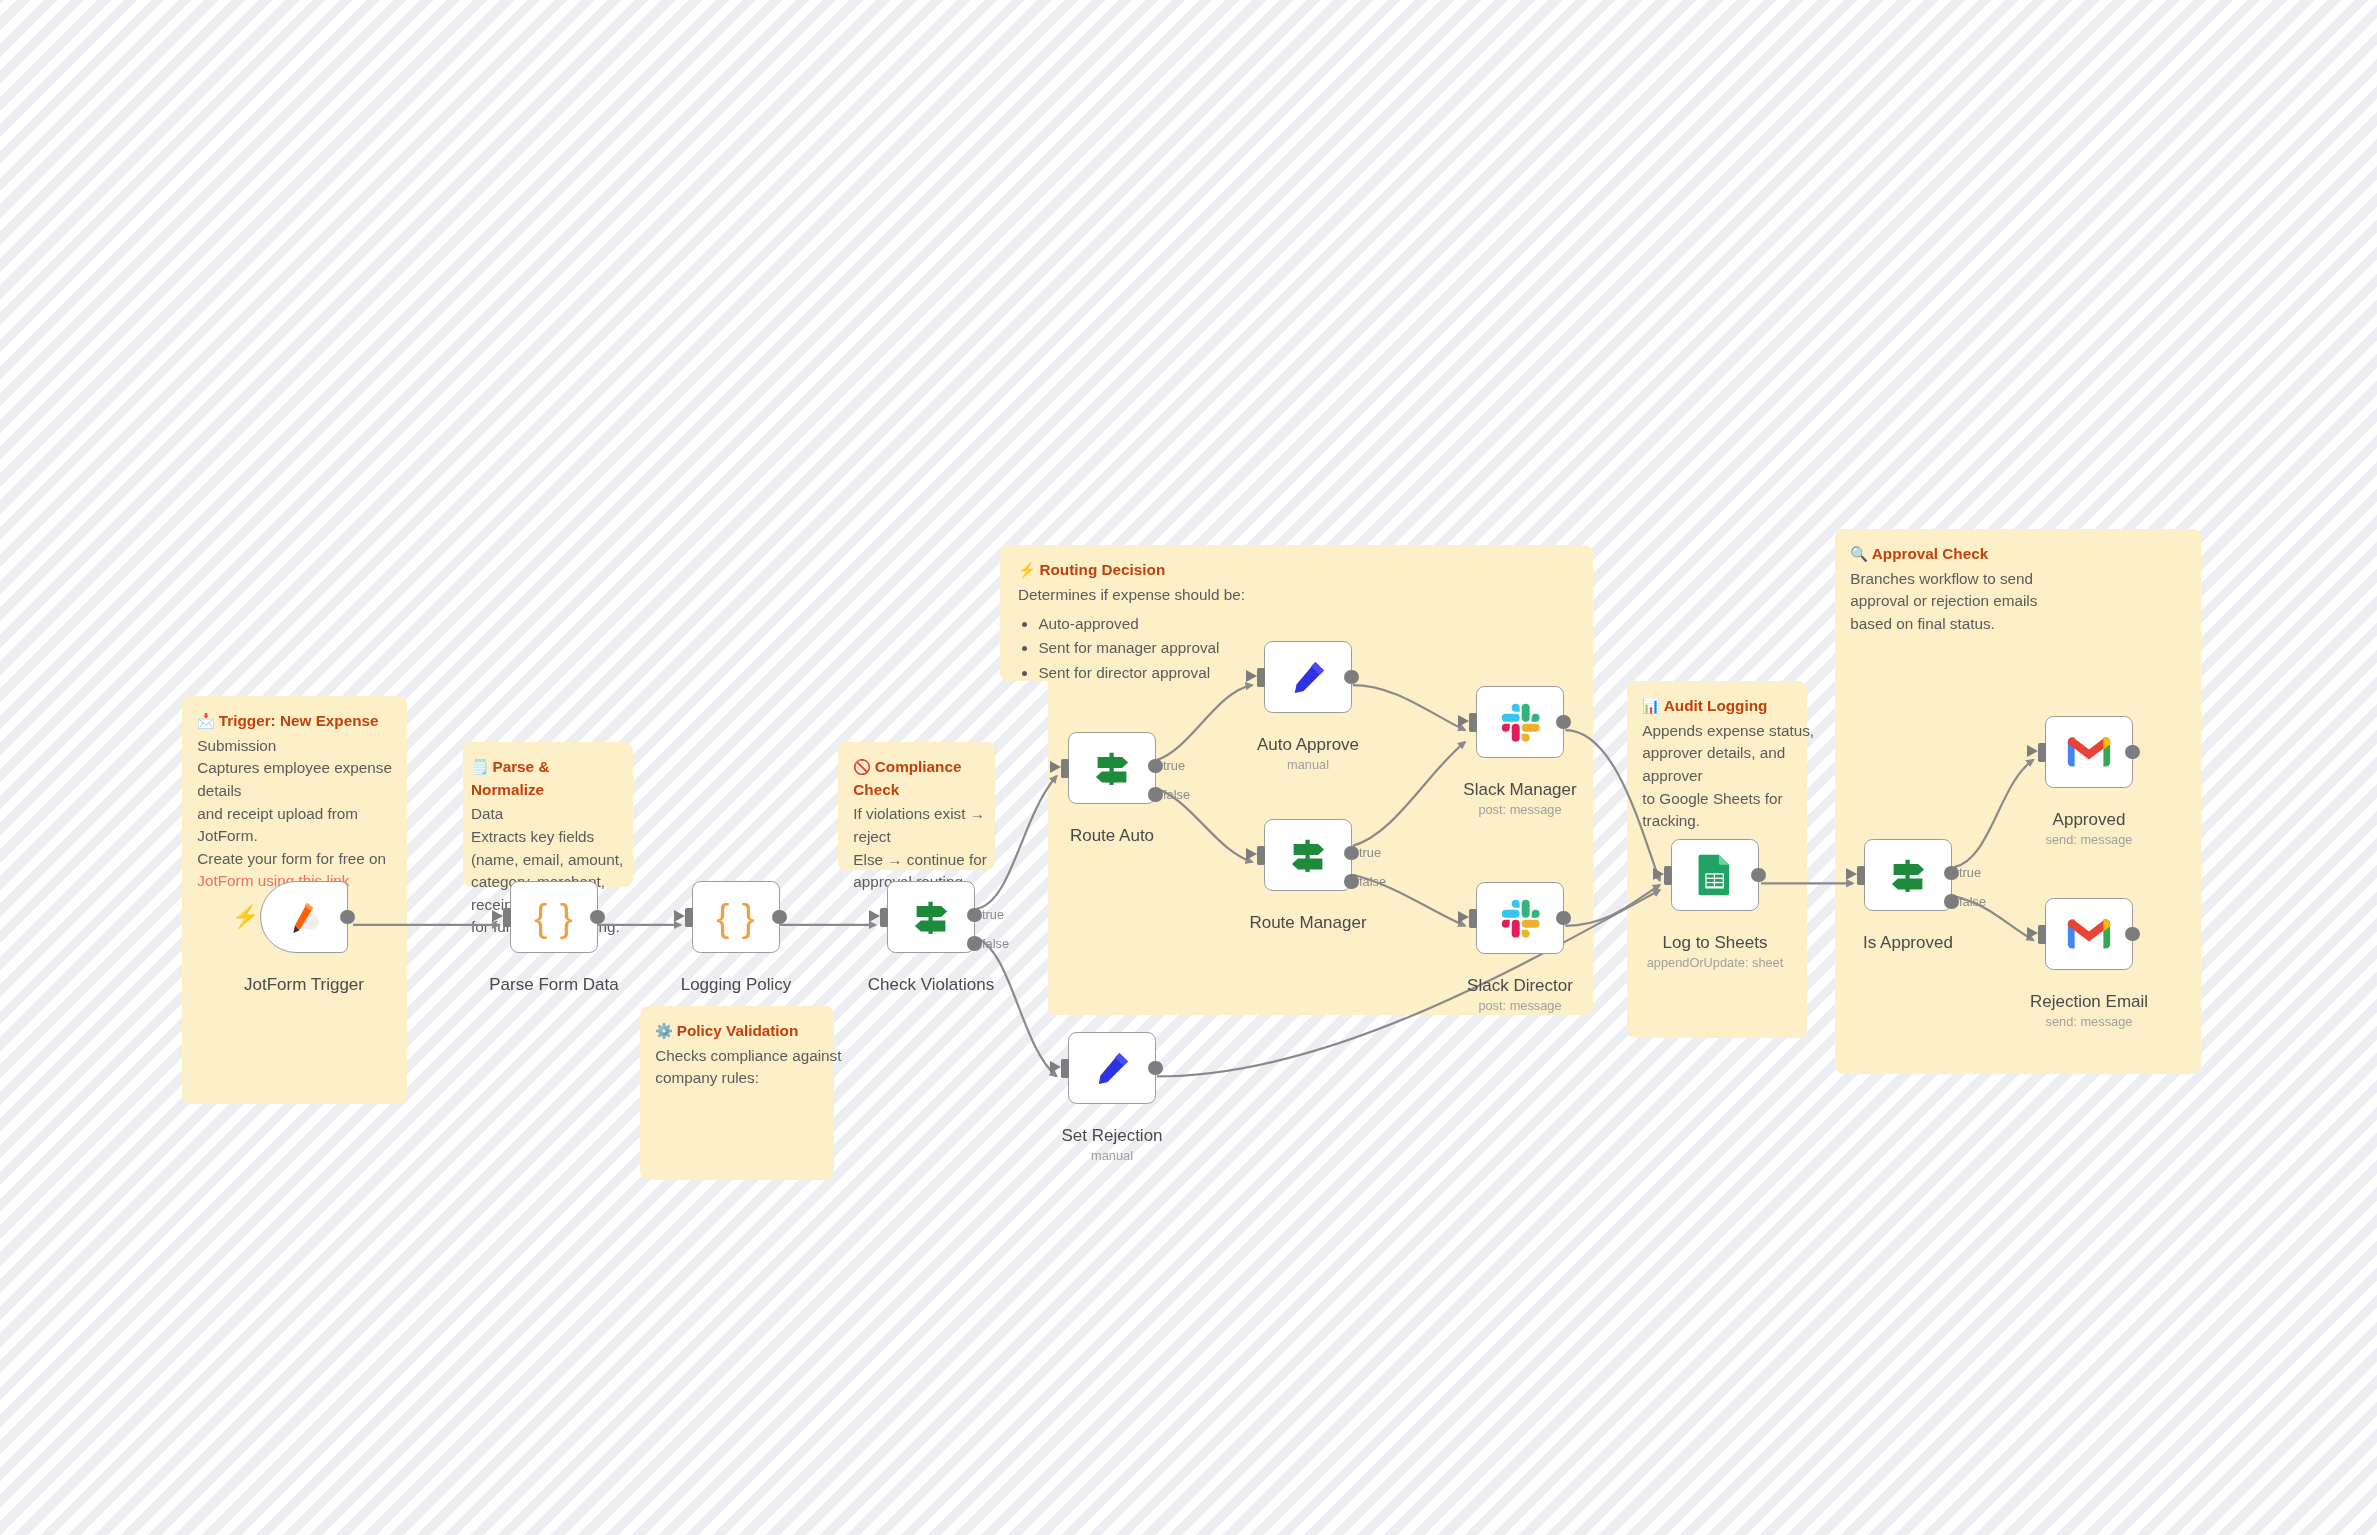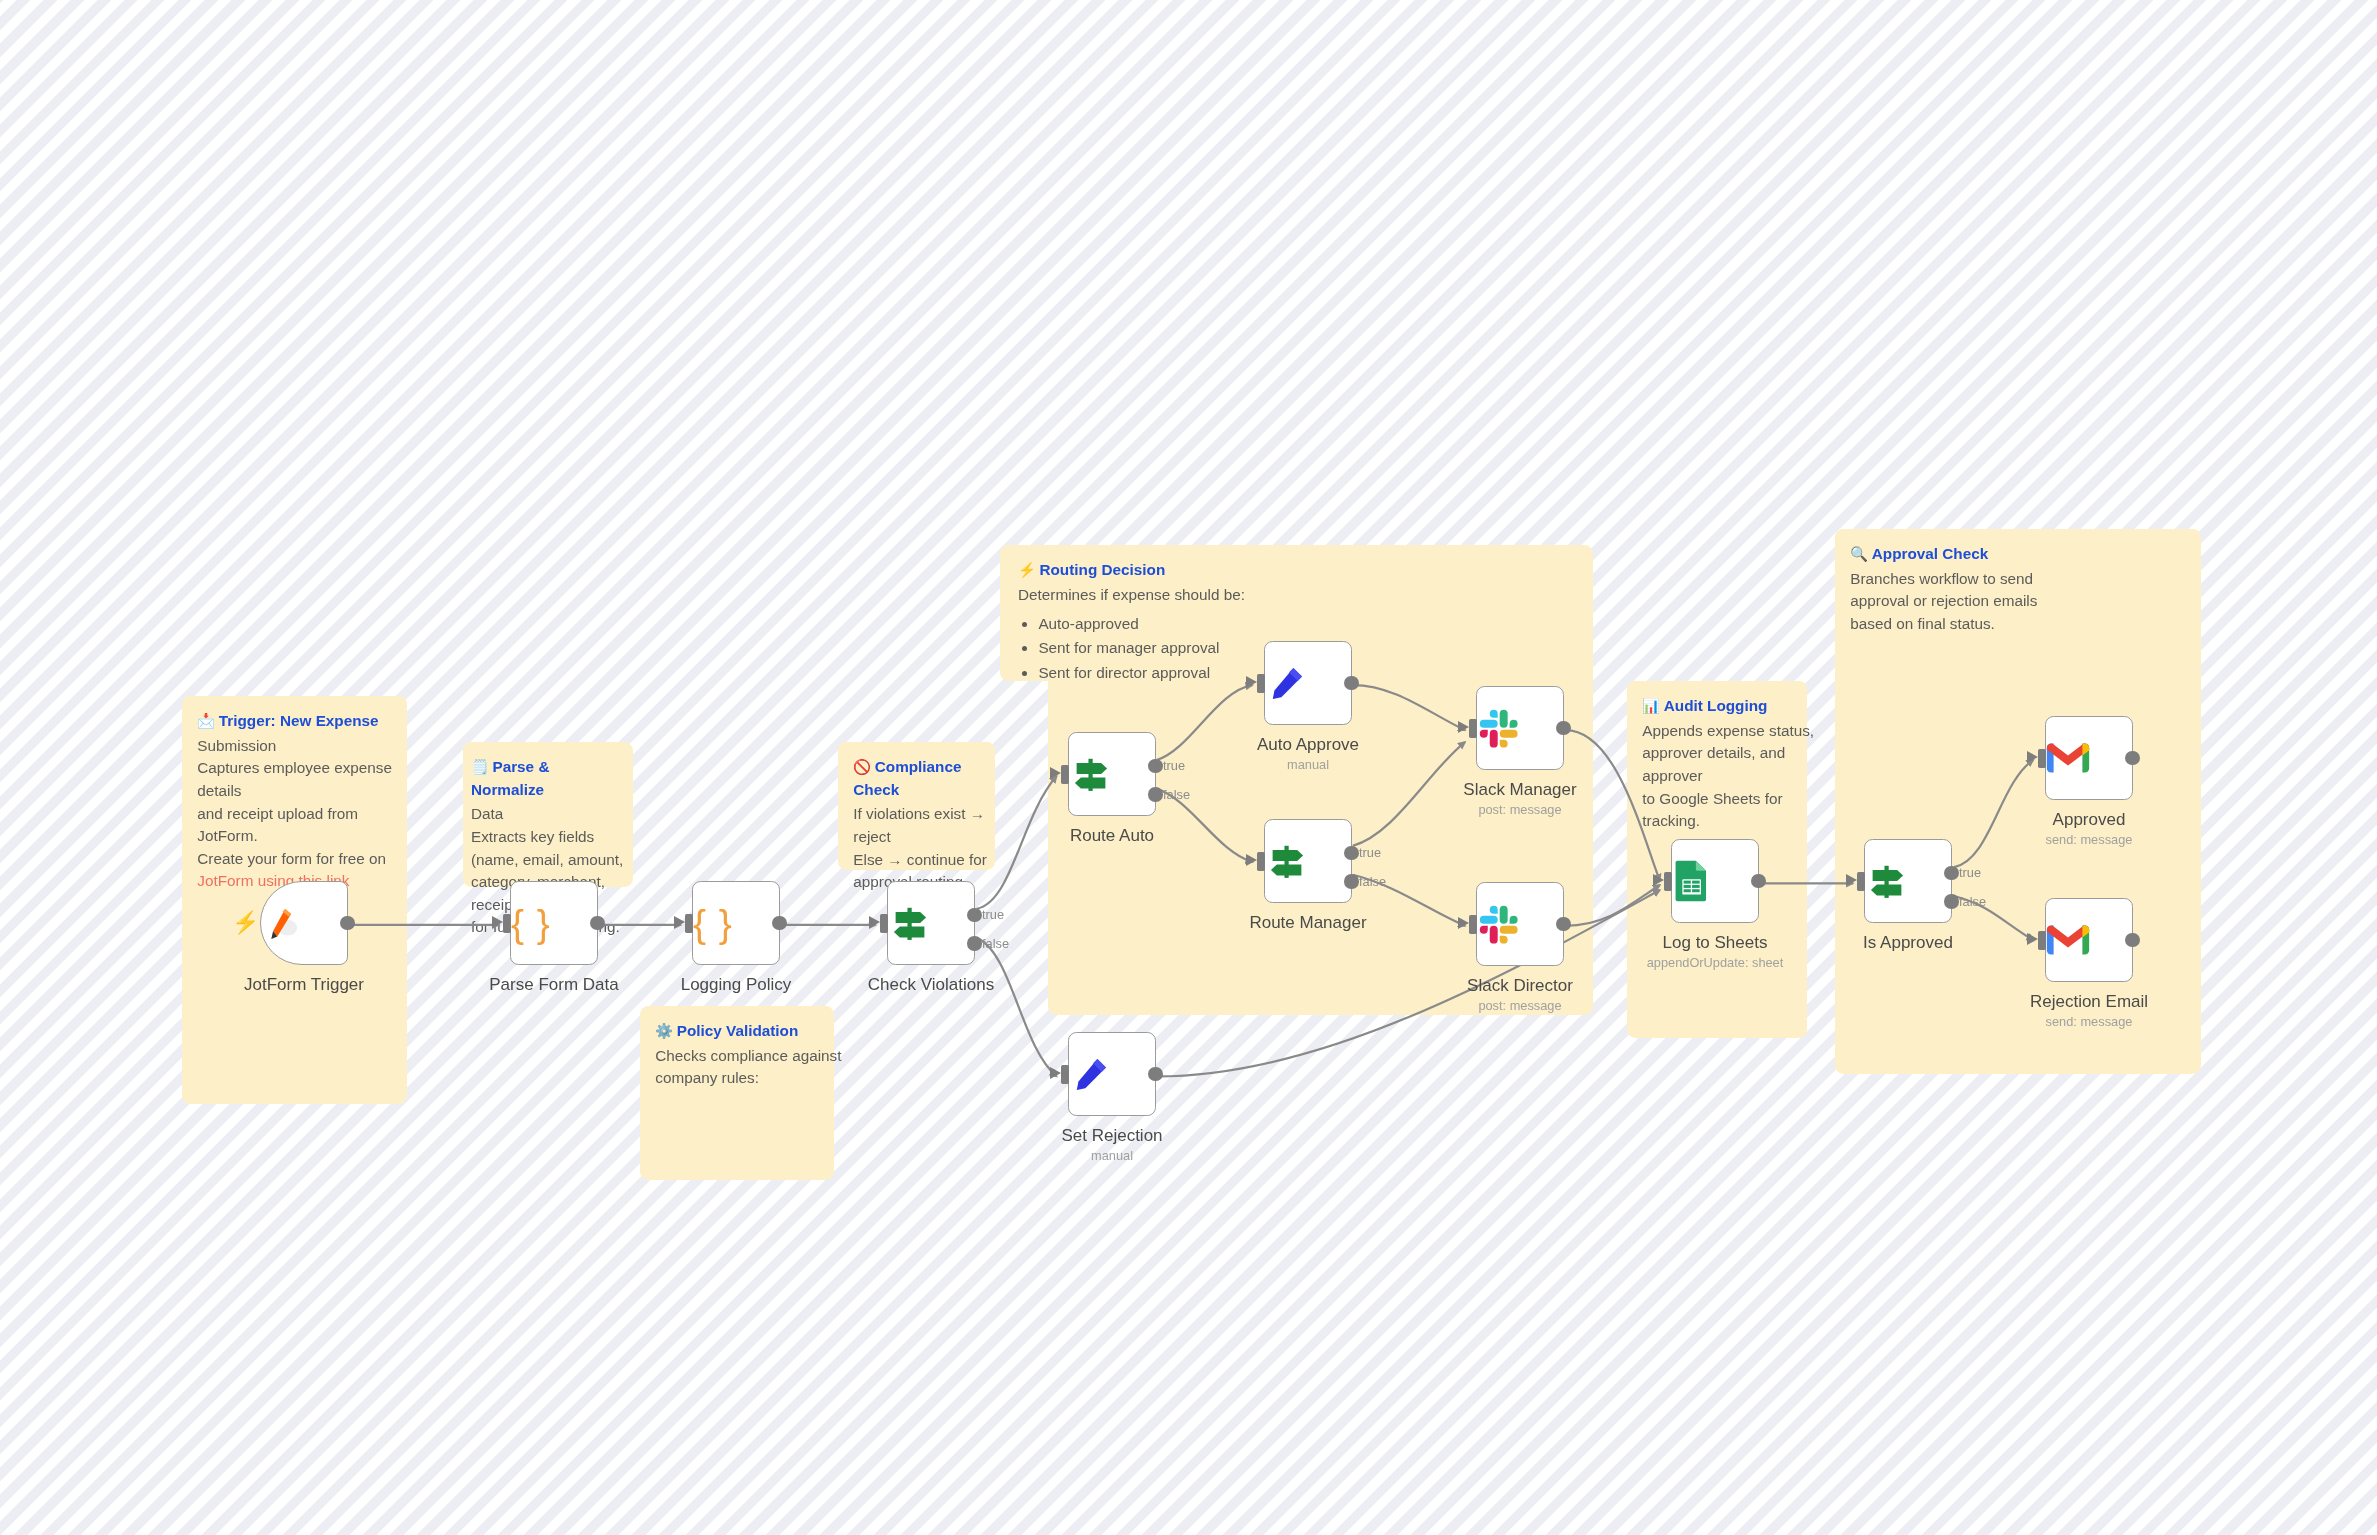--- a/index.html
+++ b/index.html
@@ -37,21 +37,21 @@
     border-radius: 8.5px;
     box-sizing: border-box;
     padding: 13.6px 15.3px 12px 15.3px;
     color: #5b5b5b;
     font-size: 15.3px;
     line-height: 1.48;
     z-index: 1;
   }
   .sticky .st-title {
     font-weight: 700;
-    color: #1d4ed8;
+    color: #c2410c;
     margin-bottom: 1.7px;
     font-size: 15.3px;
     display: block;
   }
   .sticky .st-emoji {
     display: inline-block;
     margin-right: 3.4px;
     font-size: 14.5px;
     vertical-align: -0.9px;
   }
@@ -71,28 +71,28 @@
     pointer-events: none;
   }
 
   
   .node {
     position: absolute;
     z-index: 3;
   }
   .node-box {
     width: 88px;
-    height: 84px;
+    height: 72px;
     background: #ffffff;
     border: 1.7px solid #9b9b9b;
     border-radius: 8.5px;
     box-sizing: border-box;
     display: flex;
     align-items: center;
-    justify-content: flex-start;
+    justify-content: center;
     position: relative;
   }
   .node.trigger .node-box {
     border-top-left-radius: 44px;
     border-bottom-left-radius: 44px;
   }
   .node-label {
     position: absolute;
     top: 94px;
     left: 50%;

